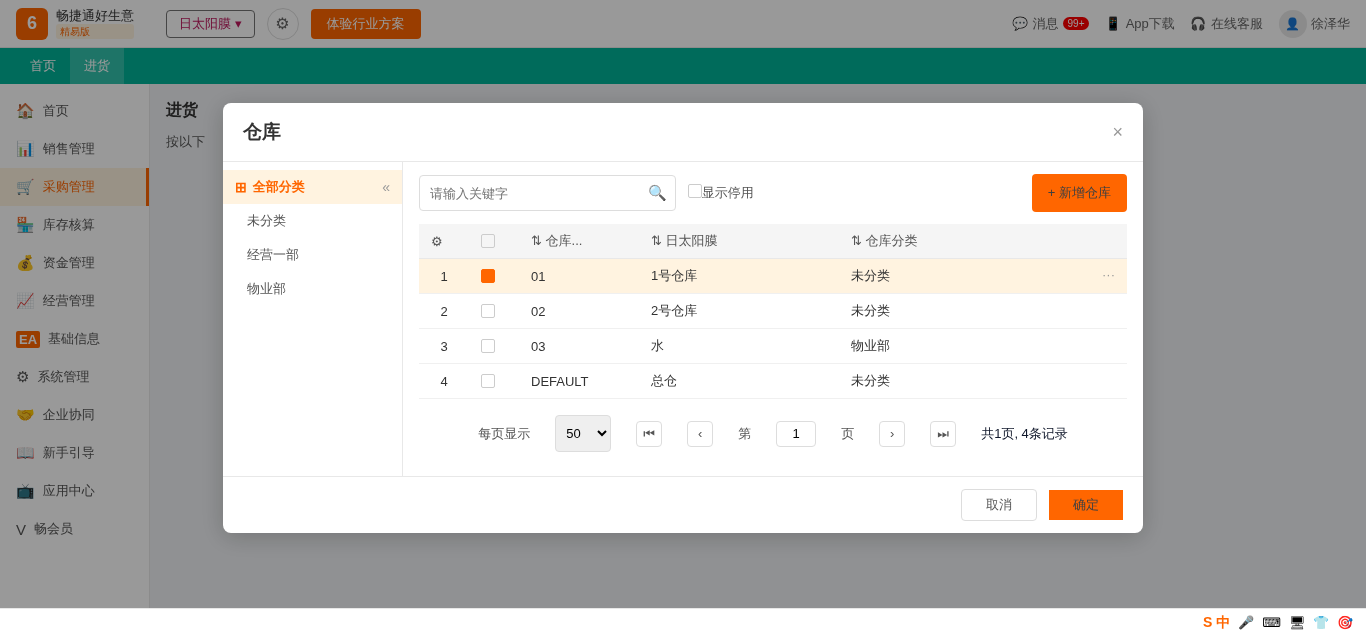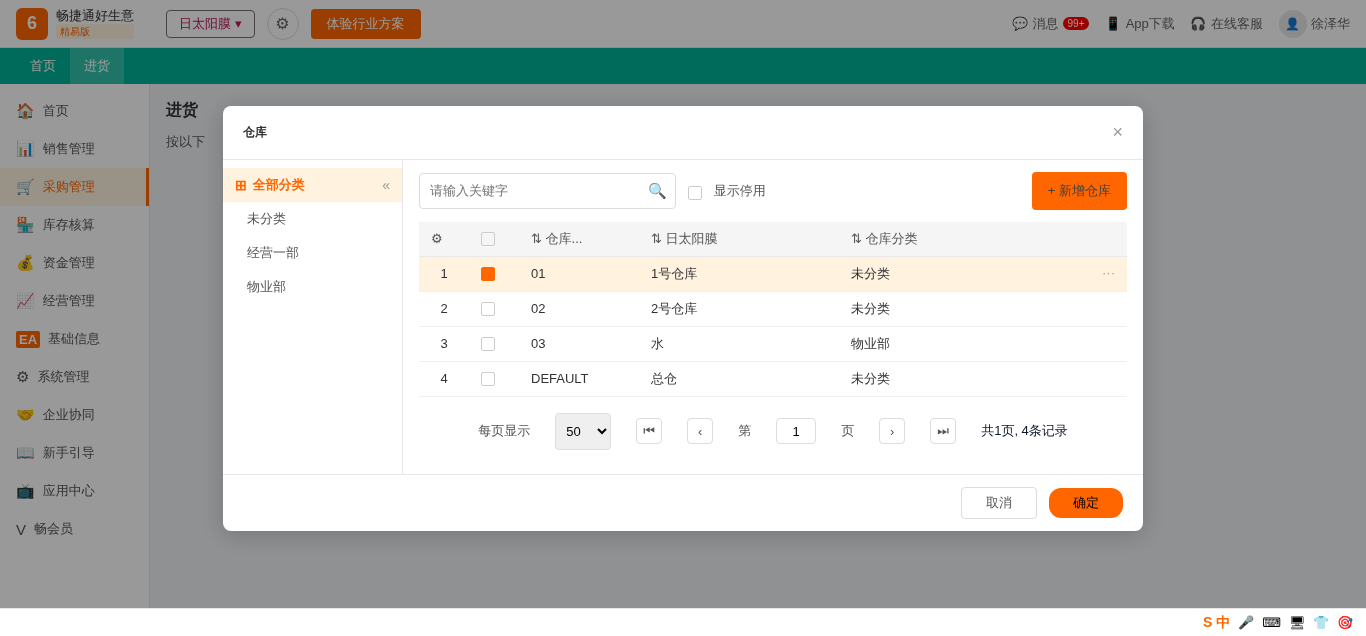--- a/index.html
+++ b/index.html
@@ -117,21 +117,21 @@
       max-height: 580px;
       display: flex;
       flex-direction: column;
       box-shadow: 0 4px 24px rgba(0,0,0,0.2);
     }
     .modal-header {
       display: flex; align-items: center; justify-content: space-between;
       padding: 16px 20px;
       border-bottom: 1px solid #e8e8e8;
     }
-    .modal-title { font-size: 12px; font-weight: bold; color: #333; }
+    .modal-title { font-size: 19px; font-weight: bold; color: #333; }
     .modal-close { cursor: pointer; color: #999; font-size: 18px; }
     .modal-body {
       display: flex; flex: 1; overflow: hidden;
     }
 
     
     .category-panel {
       width: 180px;
       border-right: 1px solid #e8e8e8;
       padding: 8px 0;
@@ -161,21 +161,21 @@
     .search-box {
       display: flex; align-items: center;
       border: 1px solid #ddd; border-radius: 4px; overflow: hidden;
       height: 36px;
     }
     .search-input {
       border: none; outline: none; padding: 0 10px; font-size: 13px; width: 220px;
     }
     .search-icon { padding: 0 8px; color: #999; font-size: 15px; cursor: pointer; }
     .show-disabled {
-      display: flex; align-items: flex-end; gap: 12px; color: #555; font-size: 13px; cursor: pointer;
+      display: flex; align-items: flex-start; gap: 0; color: #555; font-size: 13px; cursor: pointer;
     }
     .checkbox { width: 14px; height: 14px; border: 1px solid #ccc; border-radius: 2px; }
     .add-btn {
       margin-left: auto;
       background: #f60; color: #404040; border: none;
       padding: 10px 16px; border-radius: 4px; cursor: pointer; font-size: 13px;
     }
 
     
     .data-table { width: 100%; border-collapse: collapse; }
@@ -221,22 +221,22 @@
     
     .modal-footer {
       display: flex; align-items: center; justify-content: flex-end; gap: 12px;
       padding: 12px 20px; border-top: 1px solid #e8e8e8;
     }
     .cancel-btn {
       background: #fff; color: #555; border: 1px solid #ddd;
       padding: 6px 24px; border-radius: 4px; cursor: pointer; font-size: 13px;
     }
     .confirm-btn {
-      background: #f60; color: #000000; border: none;
-      padding: 6px 24px; border-radius: 12px; cursor: pointer; font-size: 13px;
+      background: #f60; color: #404040; border: none;
+      padding: 6px 24px; border-radius: 0; cursor: pointer; font-size: 13px;
     }
 
     
     .status-bar {
       position: fixed; bottom: 0; left: 0; right: 0; height: 28px;
       background: #fff; border-top: 1px solid #e8e8e8;
       display: flex; align-items: center; justify-content: flex-end;
       padding: 0 12px; gap: 8px; z-index: 200;
     }
   </style>

